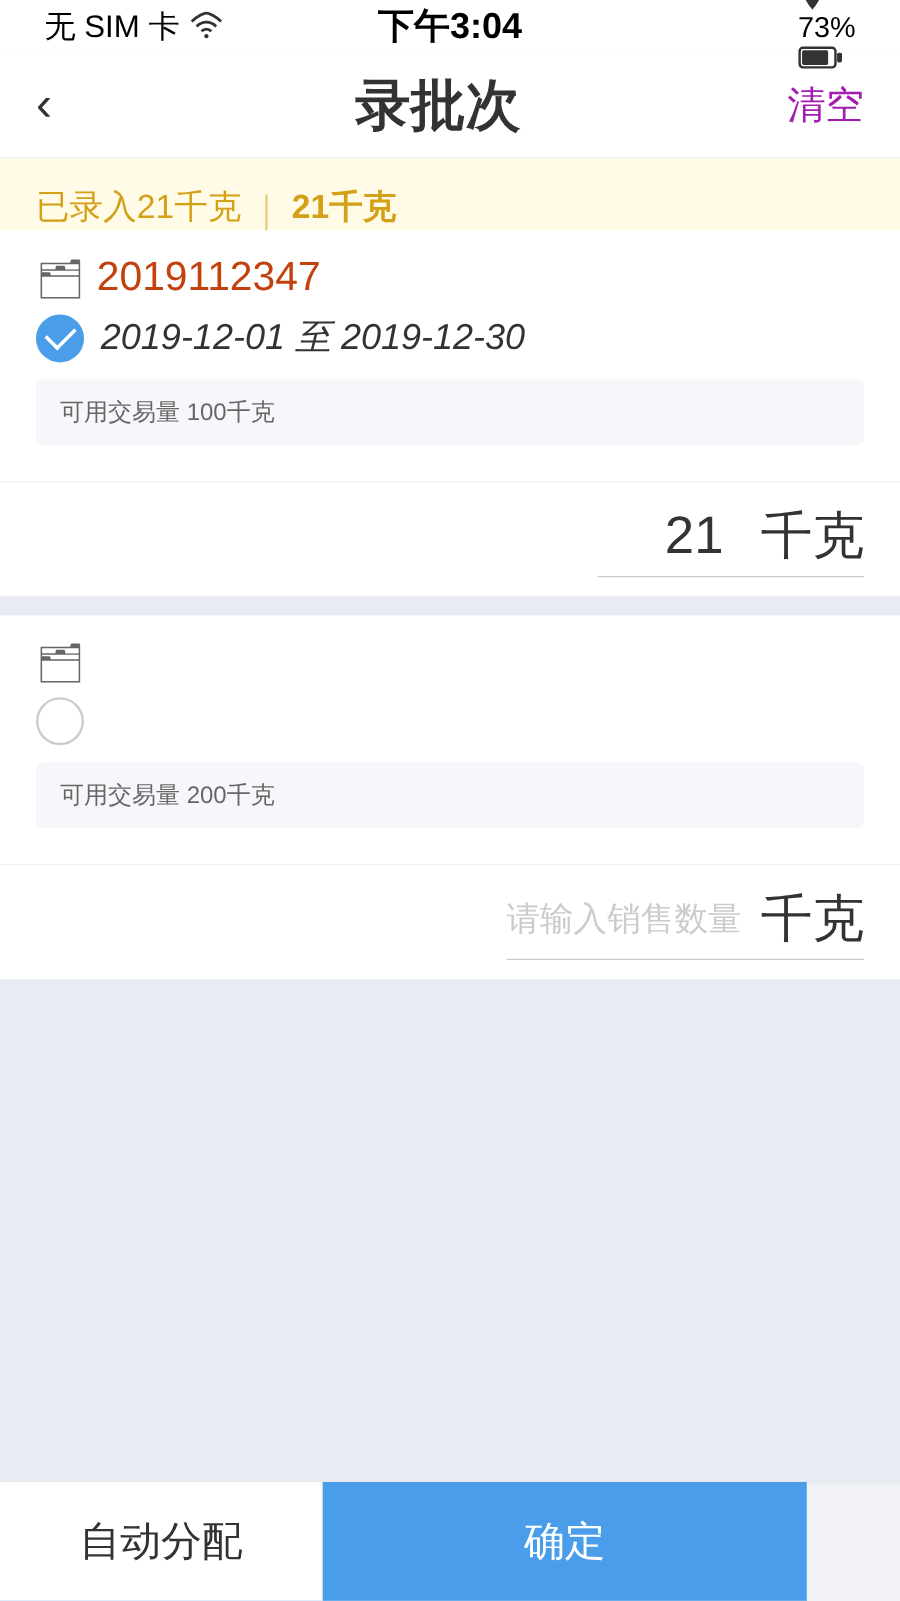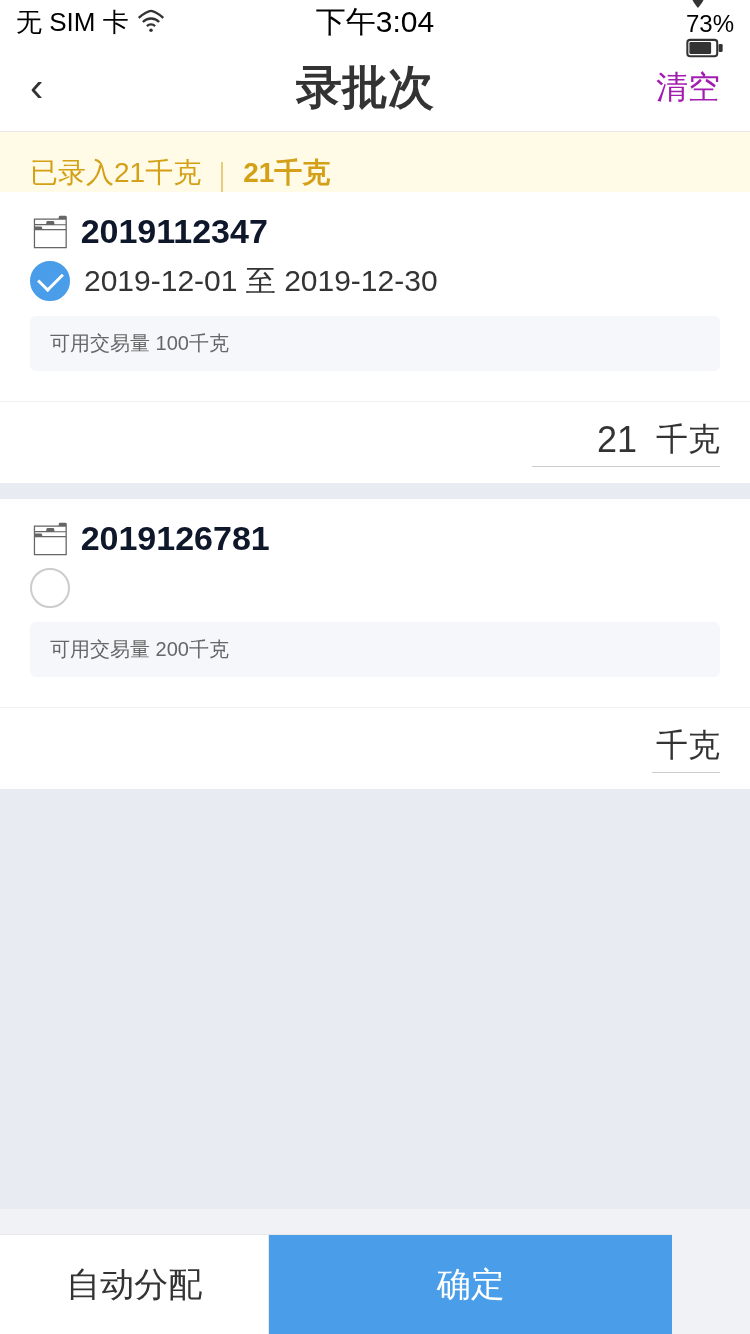--- a/index.html
+++ b/index.html
@@ -14,36 +14,36 @@
     }
 
     
     .status-bar {
       width: 750px;
       height: 44px;
       background: #fff;
       display: flex;
       align-items: center;
       justify-content: space-between;
-      padding: 0 16px;
+      padding: 0 37px;
       position: relative;
     }
     .status-left {
       display: flex;
       align-items: center;
       gap: 8px;
       font-size: 26px;
       font-weight: 500;
     }
     .status-center {
       position: absolute;
       left: 50%;
       transform: translateX(-50%);
       font-size: 30px;
-      font-weight: 400;
+      font-weight: 700;
     }
     .status-right {
       display: flex;
       align-items: flex-start;
       gap: 0;
       font-size: 24px;
       flex-direction: column;
     }
 
     
@@ -120,27 +120,29 @@
       align-items: center;
       gap: 10px;
       margin-bottom: 10px;
     }
     .batch-id-icon {
       font-size: 32px;
       color: #666;
     }
     .batch-id {
       font-size: 34px;
-      font-weight: 700;
-      color: #0f172a;
+      font-weight: 400;
+      color: #c2410c;
     }
     .batch-date-row {
       display: flex;
+      align-items: center;
       gap: 14px;
       margin-bottom: 14px;
+      font-style: italic;
     }
     .batch-radio {
       width: 40px;
       height: 40px;
       border-radius: 50%;
       border: 2px solid #ccc;
       display: flex;
       align-items: center;
       justify-content: center;
       flex-shrink: 0;
@@ -181,36 +183,36 @@
       background: #fff;
       border-top: 1px solid #f0f0f0;
     }
     .quantity-input-wrapper {
       display: flex;
       align-items: center;
       border-bottom: 1px solid #ccc;
       padding-bottom: 4px;
     }
     .quantity-input {
-      font-size: 36px;
+      font-size: 44px;
       font-weight: 500;
       color: #333;
       border: none;
       outline: none;
       text-align: right;
       width: 120px;
       background: transparent;
     }
     .quantity-input.has-value {
       color: #333;
     }
     .quantity-unit {
-      font-size: 32px;
-      color: #333;
-      margin-left: 4px;
+      font-size: 43px;
+      color: #333;
+      margin-left: 16px;
     }
     .quantity-placeholder {
       font-size: 28px;
       color: #ccc;
     }
 
     
     .section-separator {
       height: 16px;
       background: #e8ecf2;
@@ -308,30 +310,30 @@
     </div>
   </div>
 </div>
 
 <div class="section-separator"></div>
 
 <div class="content">
   <div class="batch-item">
     <div class="batch-item-header">
       <span class="batch-id-icon">🗂</span>
-      <span class="batch-id">2019126781</span>
     </div>
     <div class="batch-date-row">
       <div class="batch-radio"></div>
     </div>
     <div class="batch-available">可用交易量 200千克</div>
   </div>
 
   <div class="quantity-row">
     <div class="quantity-input-wrapper">
+      <span class="quantity-placeholder">请输入销售数量</span>
       <span class="quantity-unit">千克</span>
     </div>
   </div>
 </div>
 
 <div class="section-separator" style="height: 420px; background: #e8ecf2;"></div>
 
 <div class="footer">
   <div class="footer-auto-btn">自动分配</div>
   <div class="footer-confirm-btn">确定</div>

